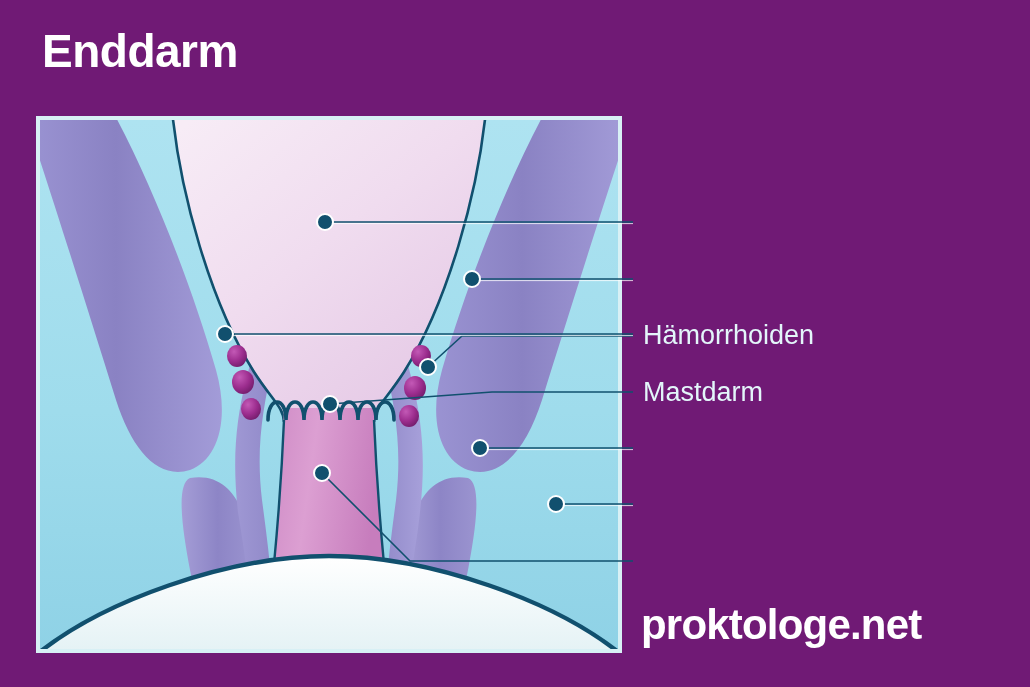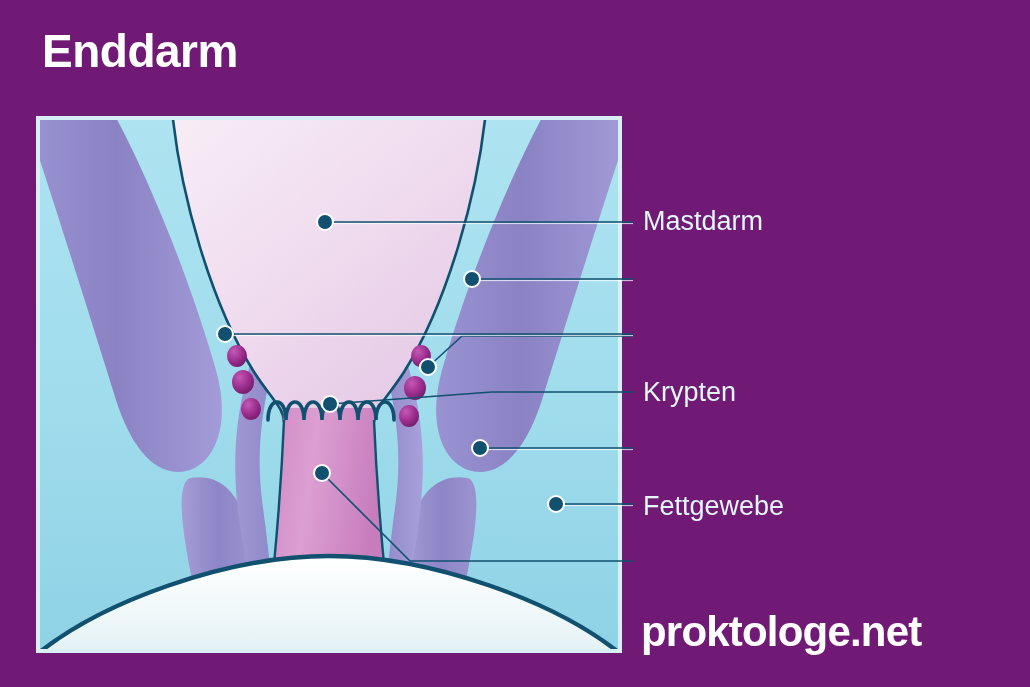--- a/index.html
+++ b/index.html
@@ -36,21 +36,20 @@
   #brand {
     position: absolute;
     left: 641px;
     top: 604px;
     font-size: 42px;
     font-weight: bold;
     color: #ffffff;
     letter-spacing: -0.8px;
     line-height: 1;
     white-space: nowrap;
-    margin-top: 7px;
   }
   #illus-frame {
     position: absolute;
     left: 36px;
     top: 116px;
     width: 586px;
     height: 537px;
     border: 4px solid #d8f0f5;
     box-sizing: border-box;
     overflow: hidden;
@@ -196,19 +195,18 @@
       <circle cx="472" cy="279" r="8" fill="#11506e" stroke="#ffffff" stroke-width="2"></circle>
       <circle cx="225" cy="334" r="8" fill="#11506e" stroke="#ffffff" stroke-width="2"></circle>
       <circle cx="428" cy="367" r="8" fill="#11506e" stroke="#ffffff" stroke-width="2"></circle>
       <circle cx="330" cy="404" r="8" fill="#11506e" stroke="#ffffff" stroke-width="2"></circle>
       <circle cx="480" cy="448" r="8" fill="#11506e" stroke="#ffffff" stroke-width="2"></circle>
       <circle cx="556" cy="504" r="8" fill="#11506e" stroke="#ffffff" stroke-width="2"></circle>
       <circle cx="322" cy="473" r="8" fill="#11506e" stroke="#ffffff" stroke-width="2"></circle>
     </g>
   </svg>
 
-  <div class="label" style="top:208px">Mastdarm</div>
-  <div class="label" style="top:379px">Krypten</div>
-  <div class="label" style="top:493px">Fettgewebe</div>
+  <div class="label" style="top:322px">Hämorrhoiden</div>
+  <div class="label" style="top:379px">Mastdarm</div>
 
   <div id="brand">proktologe.net</div>
 
 </div>
 
 </body></html>

